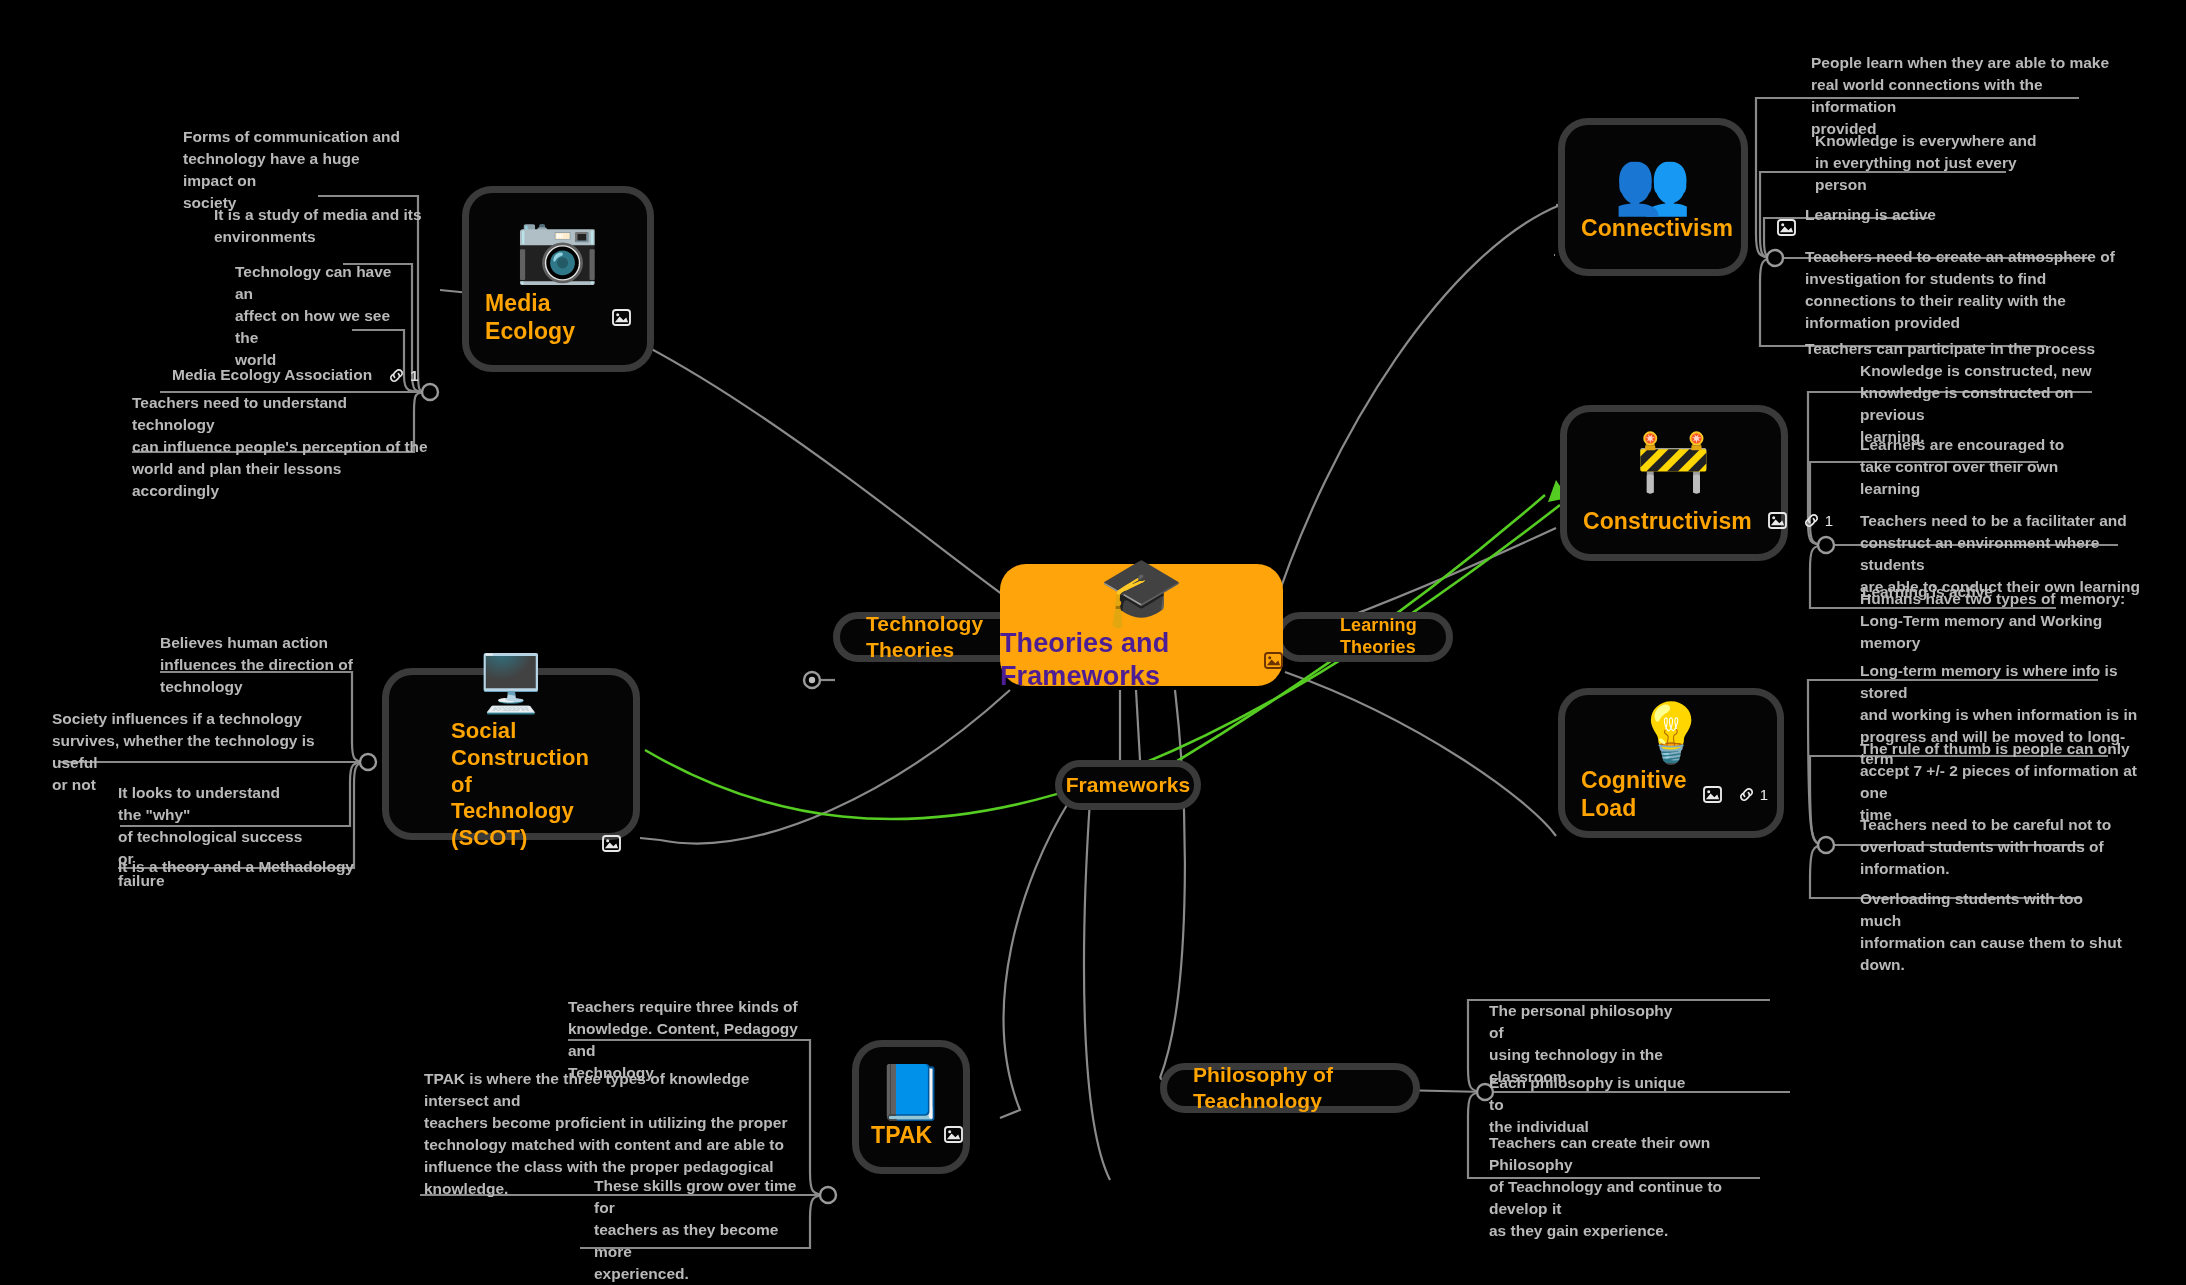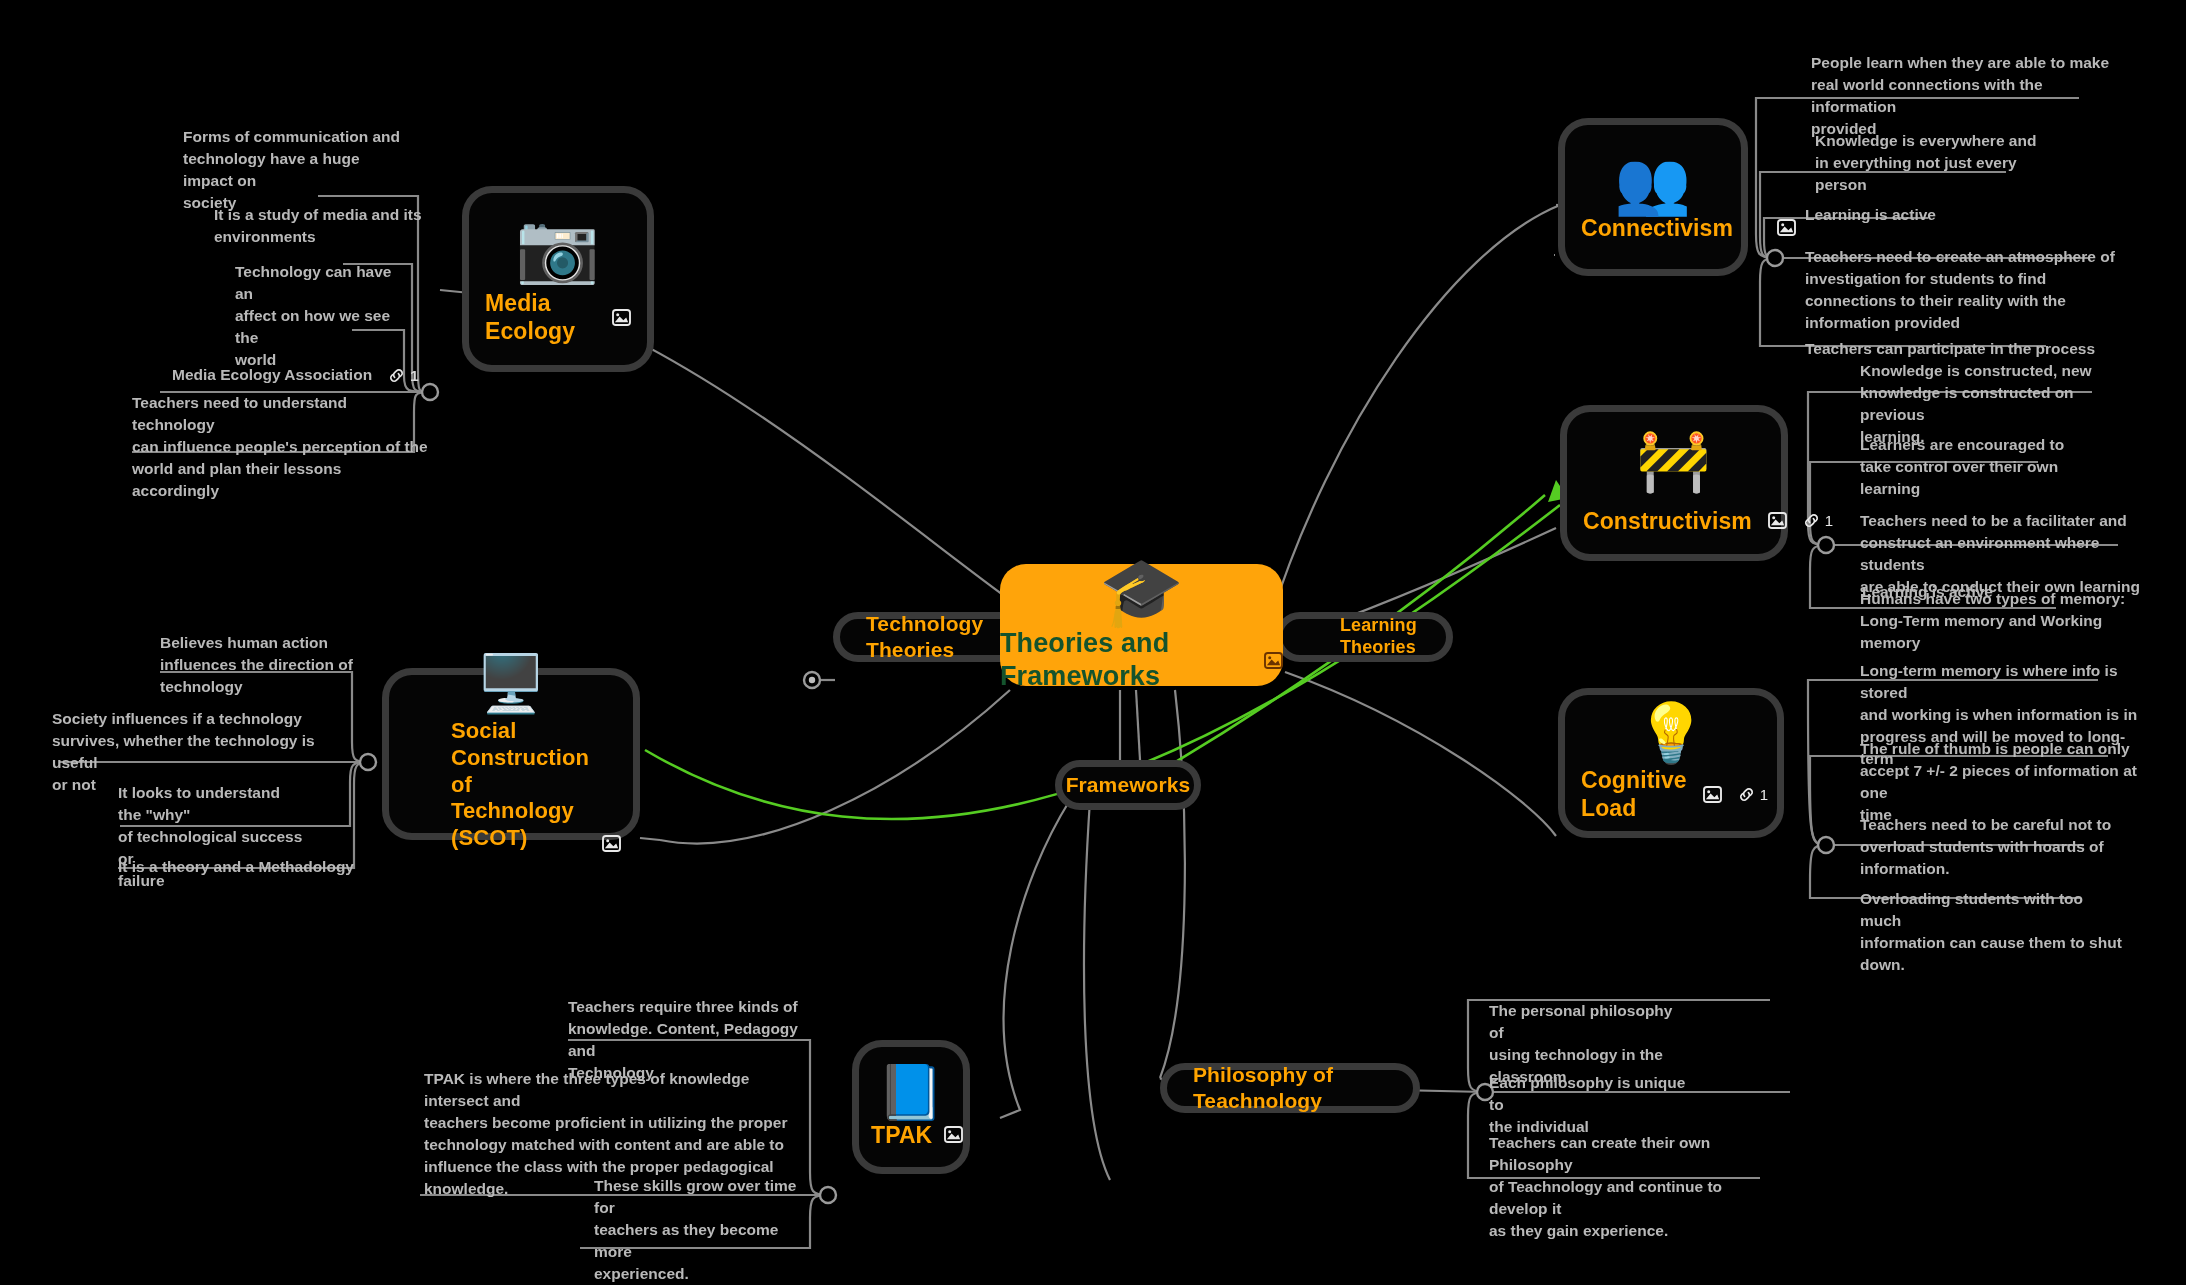--- a/index.html
+++ b/index.html
@@ -40,21 +40,21 @@
   
   .central {
     position: absolute;
     background: #FFA40A;
     border: none;
     border-radius: 26px;
     display: flex; flex-direction: column;
     align-items: center; justify-content: center;
     z-index: 6;
   }
-  .central .node-title { color: #14532d; font-size: 27px; }
+  .central .node-title { color: #4c1d95; font-size: 27px; }
   .central .node-emoji { font-size: 68px; }
 
   
   .badge-img, .badge-link {
     display: inline-flex; align-items: center; gap: 5px;
     color: #e9e9e9; font-size: 15px; font-weight: normal;
   }
   .ic { display: inline-block; }
   .ic svg { display: block; }
 

